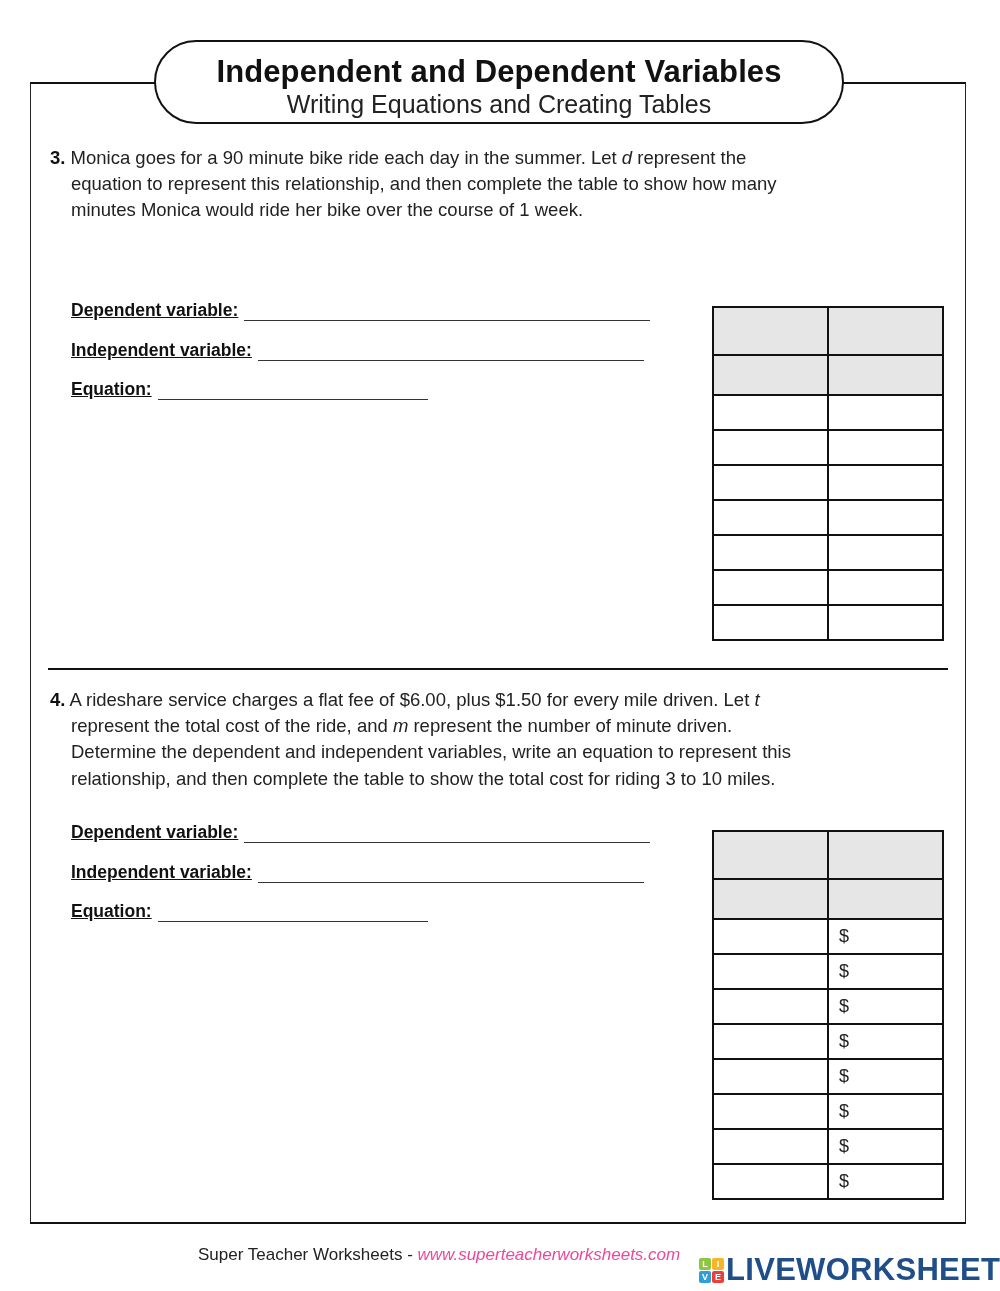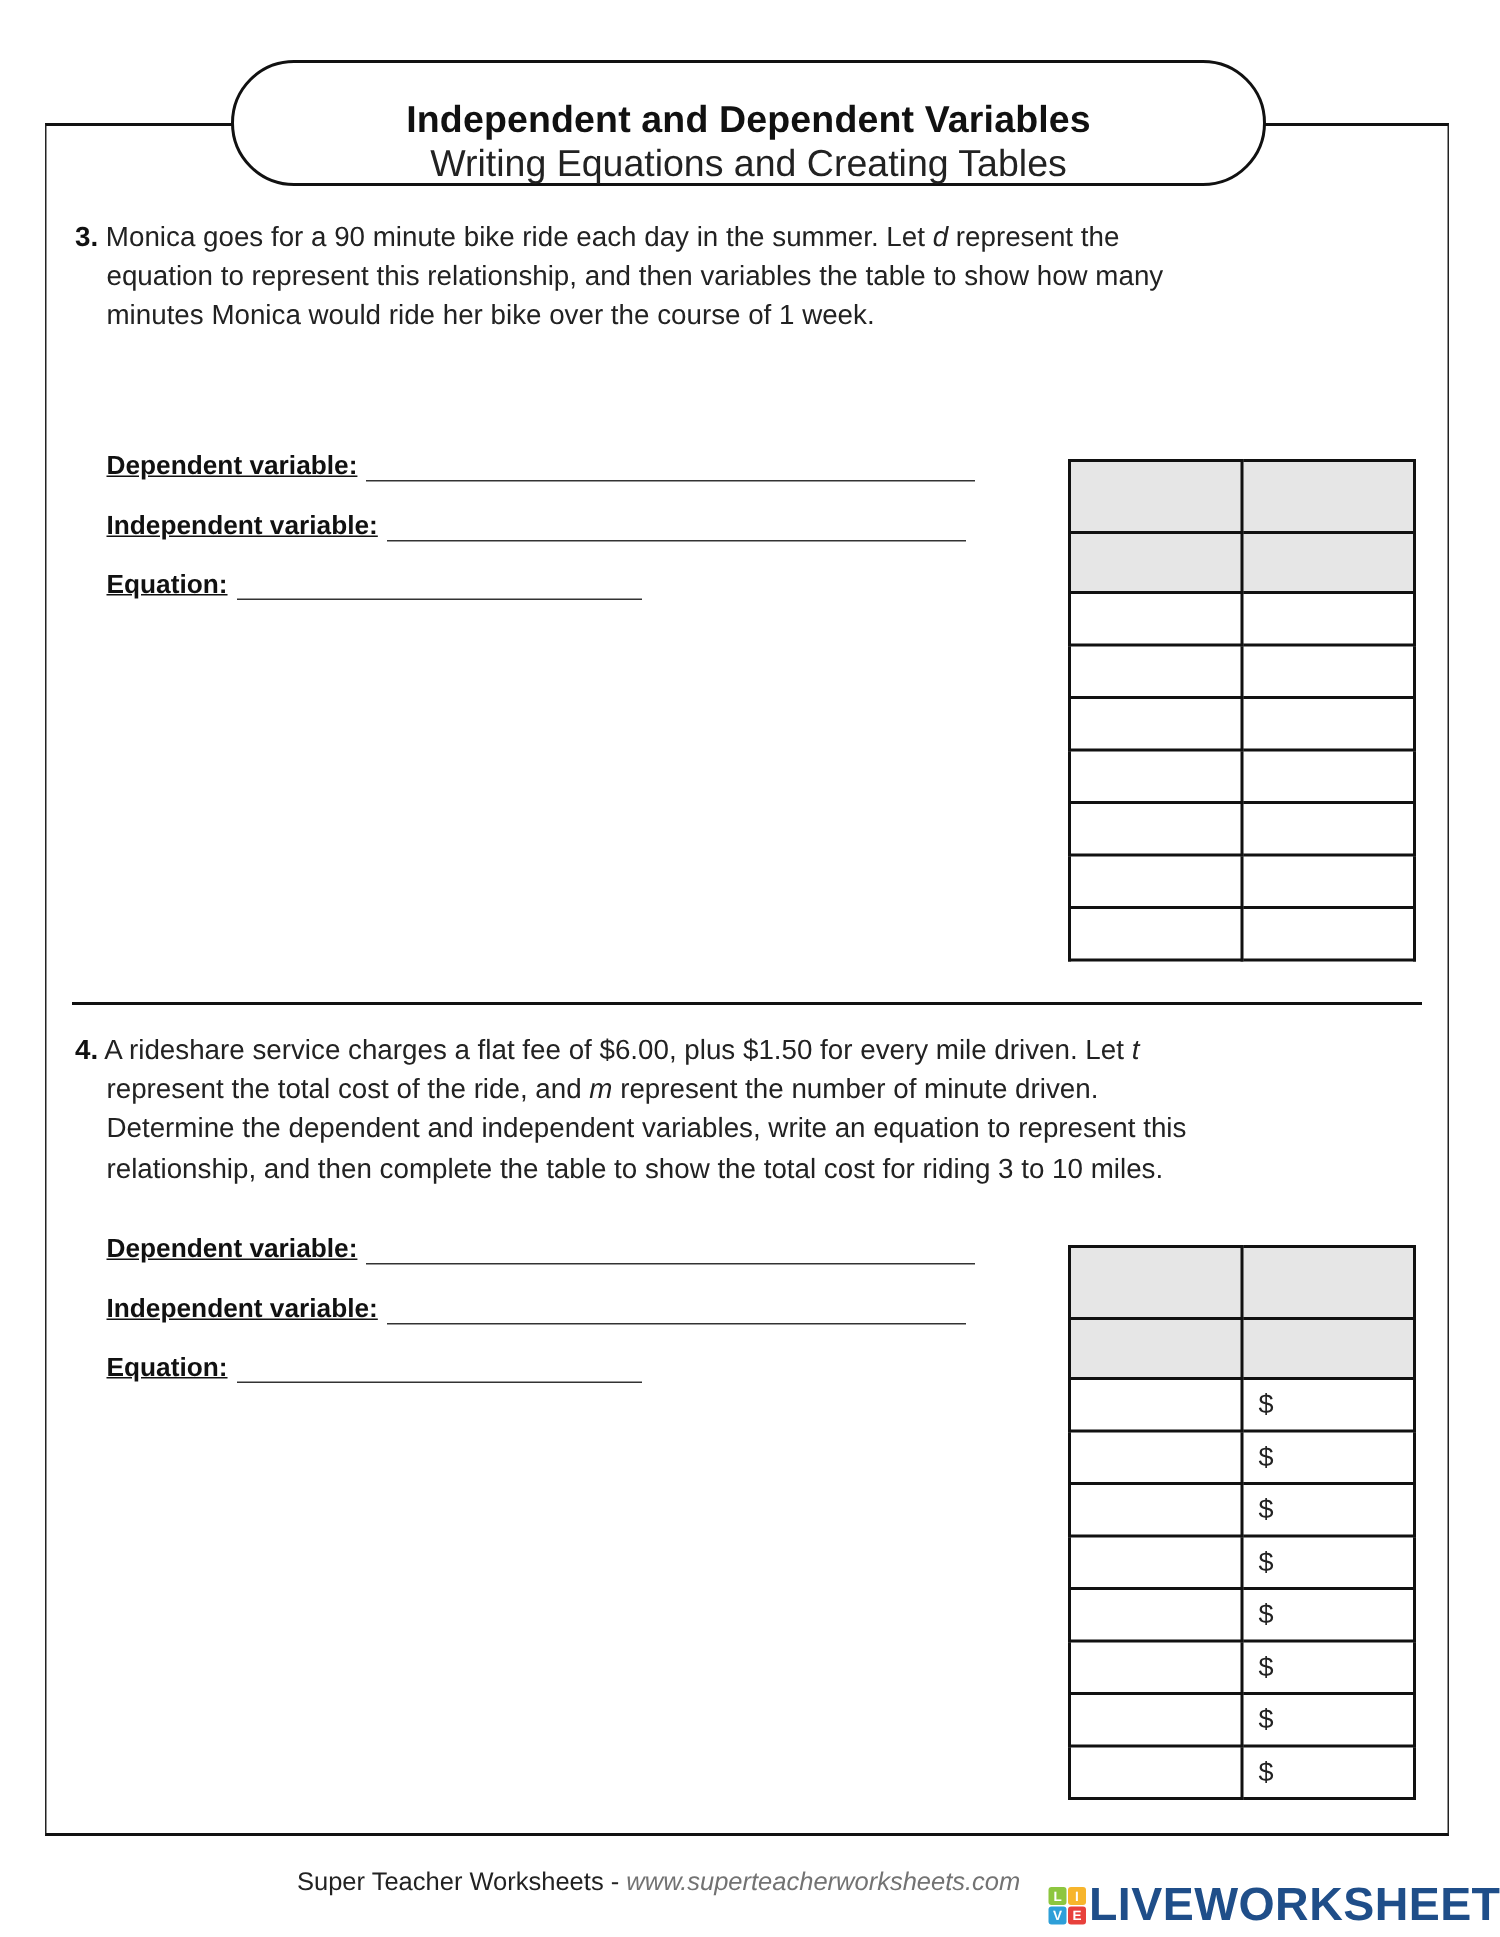--- a/index.html
+++ b/index.html
@@ -6,21 +6,21 @@
   body { width: 1000px; height: 1291px; position: relative; overflow: hidden;
          font-family: "Liberation Sans", "DejaVu Sans", sans-serif; color: #1a1a1a; }
 
   .frame { position: absolute; left: 30px; top: 82px; width: 936px; height: 1142px;
            border: 1.5px solid #222; border-top: 2px solid #111; border-bottom: 2px solid #111;
            box-sizing: border-box; }
 
   .title-pill { position: absolute; left: 154px; top: 40px; width: 690px; height: 84px;
                 border: 2.5px solid #111; border-radius: 42px; background: #fff;
                 box-sizing: border-box; text-align: center; z-index: 2; }
-  .title-main { margin-top: 24px; font-size: 25px; font-weight: bold; color: #111; letter-spacing: 0.1px; }
+  .title-main { margin-top: 12px; font-size: 31px; font-weight: bold; color: #111; letter-spacing: 0.1px; }
   .title-sub { margin-top: 0; font-size: 25px; color: #222; }
 
   .question { position: absolute; left: 50px; width: 890px; font-size: 18.5px; line-height: 26.2px; color: #222; }
   .question .num { font-weight: bold; color: #111; }
   .question .line { display: block; padding-left: 21px; white-space: nowrap; }
   .question .line.first { padding-left: 0; }
   .question i { font-style: italic; }
 
   .fields { position: absolute; left: 71px; font-size: 17.5px; font-weight: bold; color: #111; text-decoration: underline; }
   .field-row { position: relative; height: 39.5px; display: flex; align-items: flex-start; white-space: nowrap; }
@@ -29,40 +29,40 @@
 
   .answer-table { position: absolute; left: 712px; border-collapse: collapse; }
   .answer-table td { border: 2px solid #111; width: 115px; padding: 0; box-sizing: border-box;
                      font-size: 18px; color: #222; vertical-align: middle; }
   .answer-table tr.head td { background: #e6e6e6; }
   .answer-table td.dollar { padding-left: 10px; }
 
   .divider { position: absolute; left: 48px; top: 668px; width: 900px; height: 0; border-top: 2px solid #111; }
 
   .footer { position: absolute; left: 198px; top: 1245px; font-size: 17px; color: #222; white-space: nowrap; }
-  .footer .url { color: #737373; font-style: italic; }
+  .footer .url { color: #ec4899; font-style: italic; }
 
   .lw-logo { position: absolute; left: 699px; top: 1254px; display: flex; align-items: center; }
   .lw-badge { display: grid; grid-template-columns: 12px 12px; grid-template-rows: 12px 12px; gap: 1px; margin-right: 2px; }
   .lw-badge span { display: flex; align-items: center; justify-content: center; font-size: 9px; font-weight: bold; color: #fff; border-radius: 2px; }
   .lw-text { font-size: 31px; font-weight: bold; color: #1f4e89; letter-spacing: 0.3px; line-height: 32px; }
 </style>
 </head>
 <body>
 
 <div class="frame"></div>
 
 <div class="title-pill">
   <div class="title-main">Independent and Dependent Variables</div>
   <div class="title-sub">Writing Equations and Creating Tables</div>
 </div>
 
 <div class="question" style="top:145px;">
   <span class="line first"><span class="num">3.</span> <span>Monica goes for a 90 minute bike ride each day in the summer. Let </span><i>d</i><span> represent the</span></span>
-  <span class="line">equation to represent this relationship, and then variables the table to show how many</span>
+  <span class="line">equation to represent this relationship, and then complete the table to show how many</span>
   <span class="line">minutes Monica would ride her bike over the course of 1 week.</span>
 </div>
 
 <div class="fields" style="top:300px;">
   <div class="field-row">
     <span class="field-label">Dependent variable:</span>
     <span class="field-blank" style="width:406px;"></span>
   </div>
   <div class="field-row">
     <span class="field-label">Independent variable:</span>

